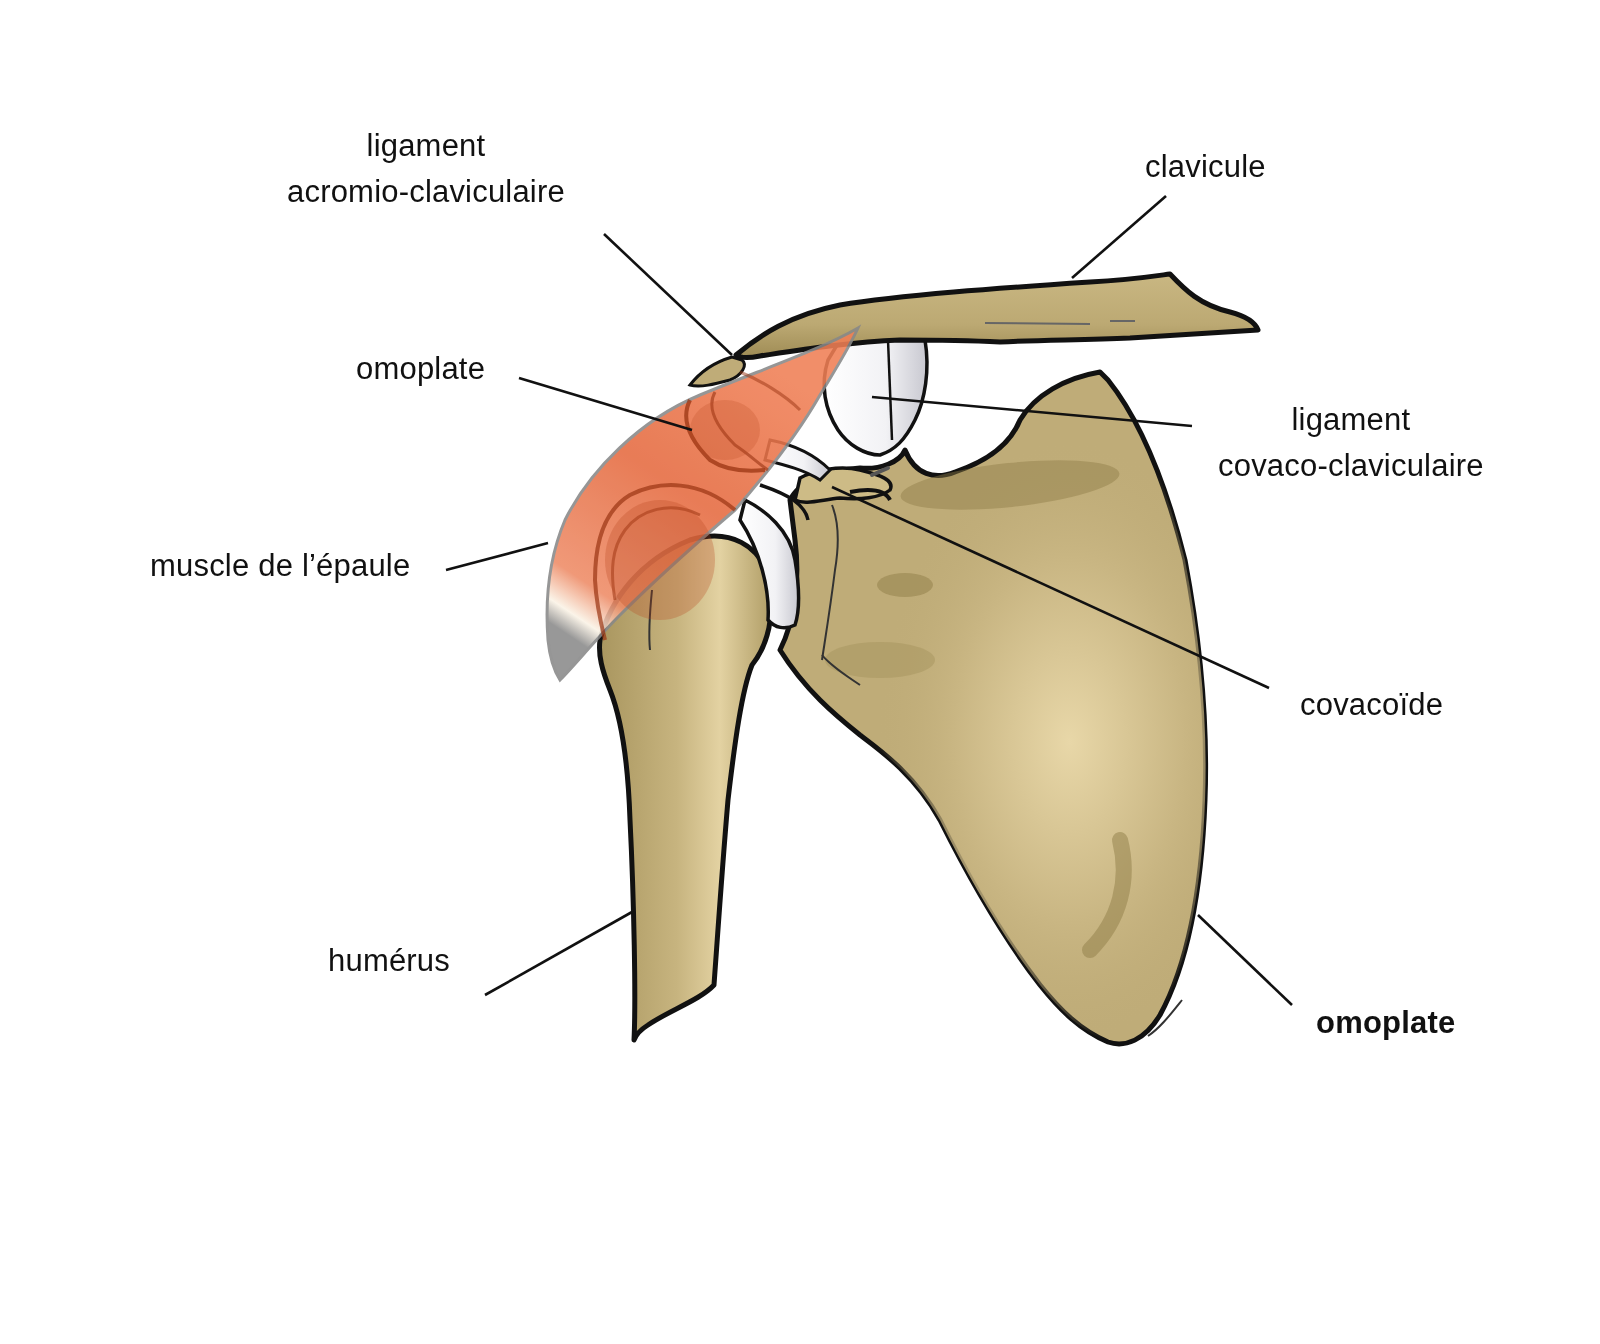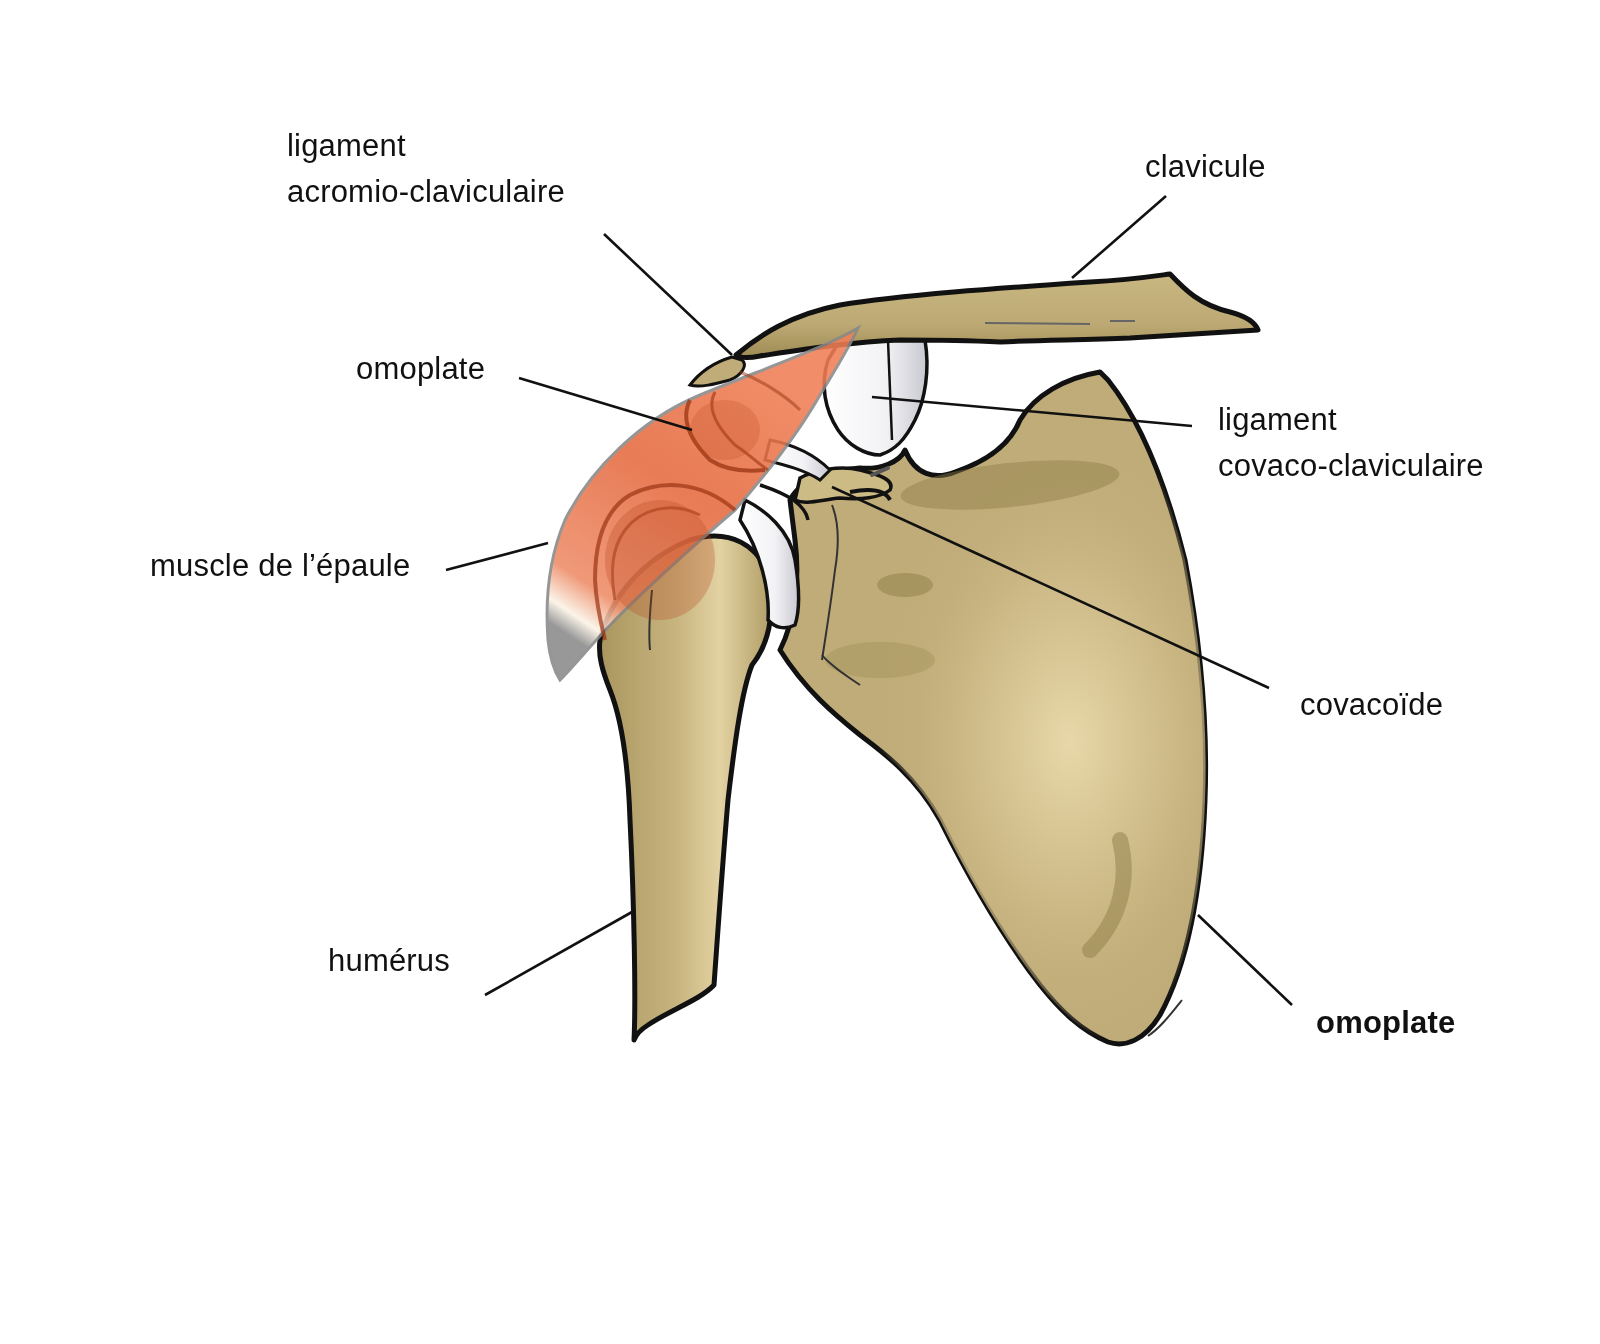--- a/index.html
+++ b/index.html
@@ -1,17 +1,17 @@
 <!DOCTYPE html>
 <html><head>
   <meta charset="utf-8">
   <style>
     html, body { margin: 0; padding: 0; background: #ffffff; }
     body { width: 1600px; height: 1344px; position: relative; overflow: hidden; }
-    #stage { position: absolute; left: 0; top: 0; width: 1600px; height: 1344px; }
+    #stage { position: absolute; left: 0; top: 0; width: 1600px; height: 1344px; text-align: center; }
     svg#art { position: absolute; left: 0; top: 0; }
     .label {
       position: absolute;
       font-family: "Liberation Sans", "DejaVu Sans", sans-serif;
       font-size: 31px;
       line-height: 46px;
       color: #111111;
       white-space: nowrap;
       letter-spacing: 0.2px;
     }

